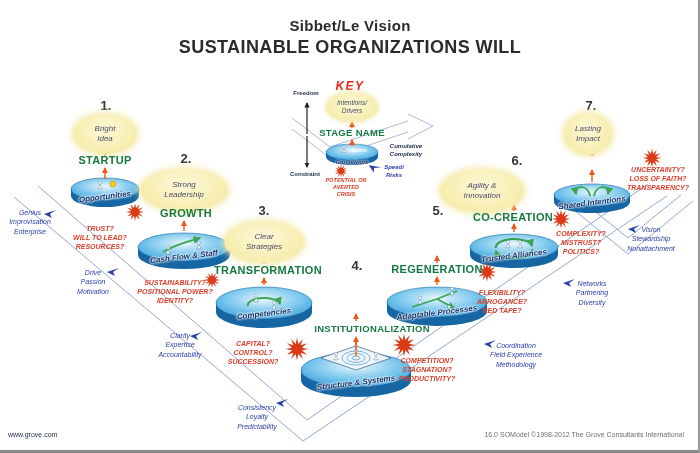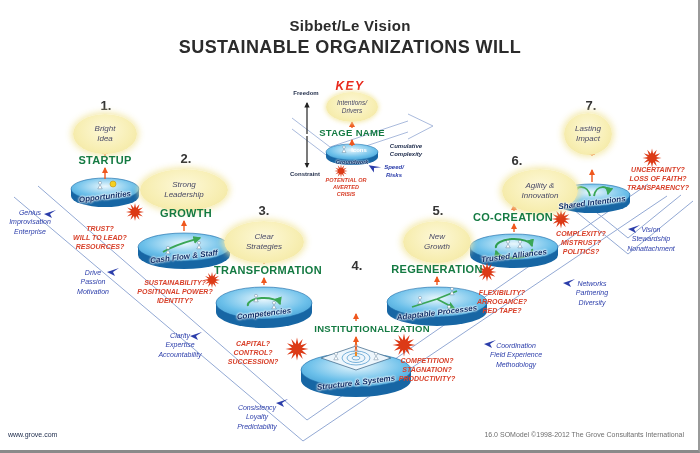--- a/index.html
+++ b/index.html
@@ -241,27 +241,25 @@
   <div class="oval" style="left:264px;top:242px;width:80px;height:42px">Clear
 Strategies</div>
   <div class="t sname" style="left:268px;top:271px">TRANSFORMATION</div>
   <div class="t ground" style="left:264px;top:314px">Competencies</div>
 
   <div class="t num" style="left:357px;top:266px">4.</div>
   <div class="t sname small" style="left:352px;top:329px">INSTITUTIONALIZATION</div>
   <div class="t ground" style="left:356px;top:383px">Structure &amp; Systems</div>
 
   <div class="t num" style="left:438px;top:211px">5.</div>
-  <div class="oval" style="left:437px;top:242px;width:68px;height:42px">New
-Growth</div>
   <div class="t sname" style="left:437px;top:270px">REGENERATION</div>
   <div class="t ground" style="left:437px;top:313px">Adaptable Processes</div>
 
   <div class="t num" style="left:517px;top:161px">6.</div>
-  <div class="oval" style="left:540px;top:191px;width:76px;height:44px">Agility &amp;
+  <div class="oval" style="left:482px;top:191px;width:84px;height:44px">Agility &amp;
 Innovation</div>
   <div class="t sname" style="left:513px;top:218px">CO-CREATION</div>
   <div class="t ground" style="left:514px;top:256px">Trusted Alliances</div>
 
   <div class="t num" style="left:591px;top:106px">7.</div>
   <div class="oval" style="left:588px;top:134px;width:48px;height:42px">Lasting
 Impact</div>
   <div class="t ground" style="left:592px;top:203px">Shared Intentions</div>
 
   <div class="t crisis" style="left:100px;top:238px">TRUST?

